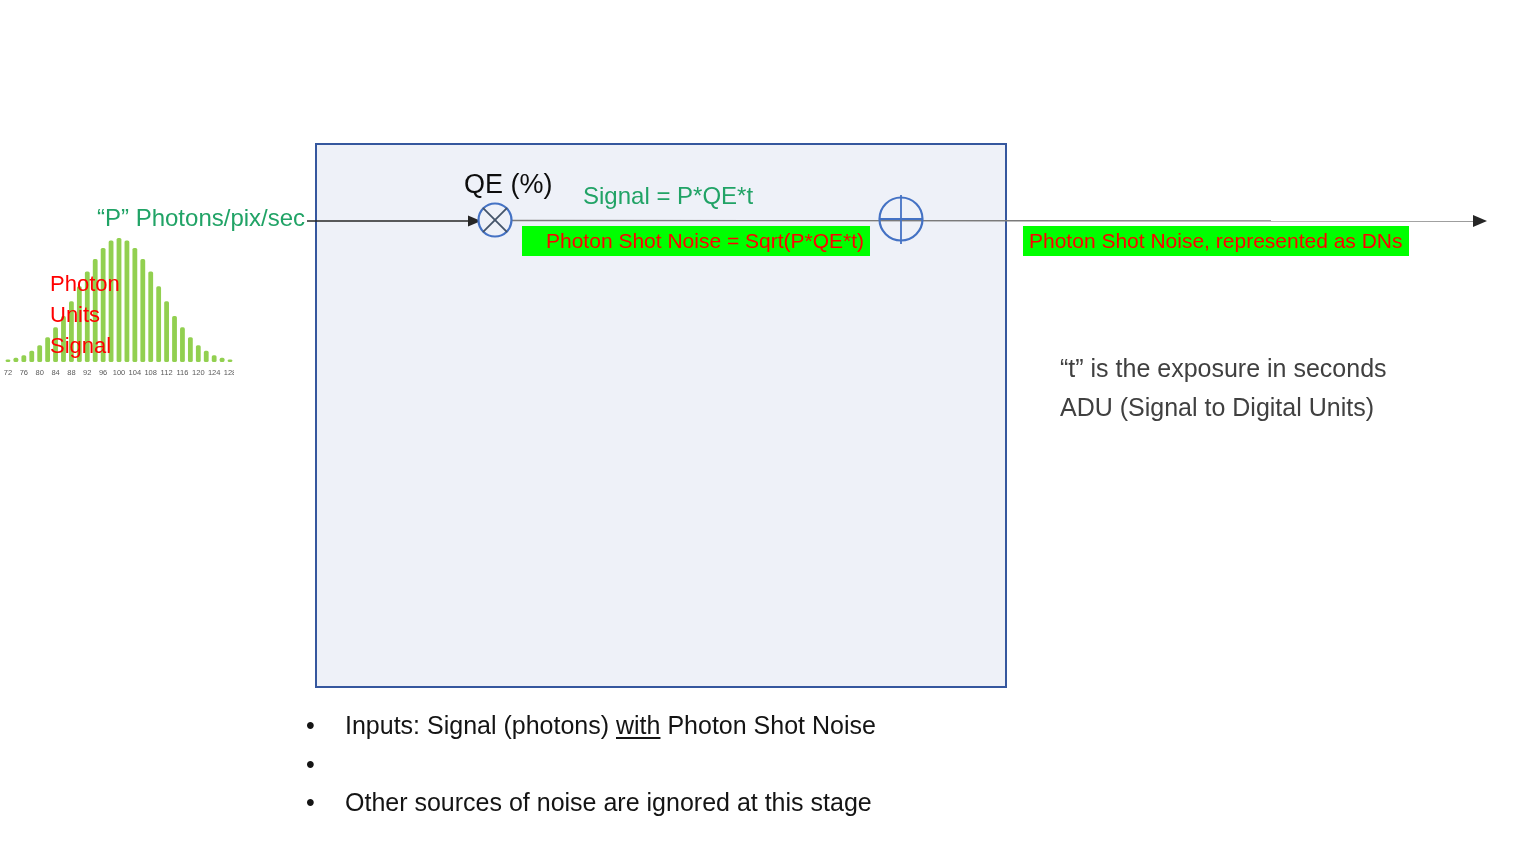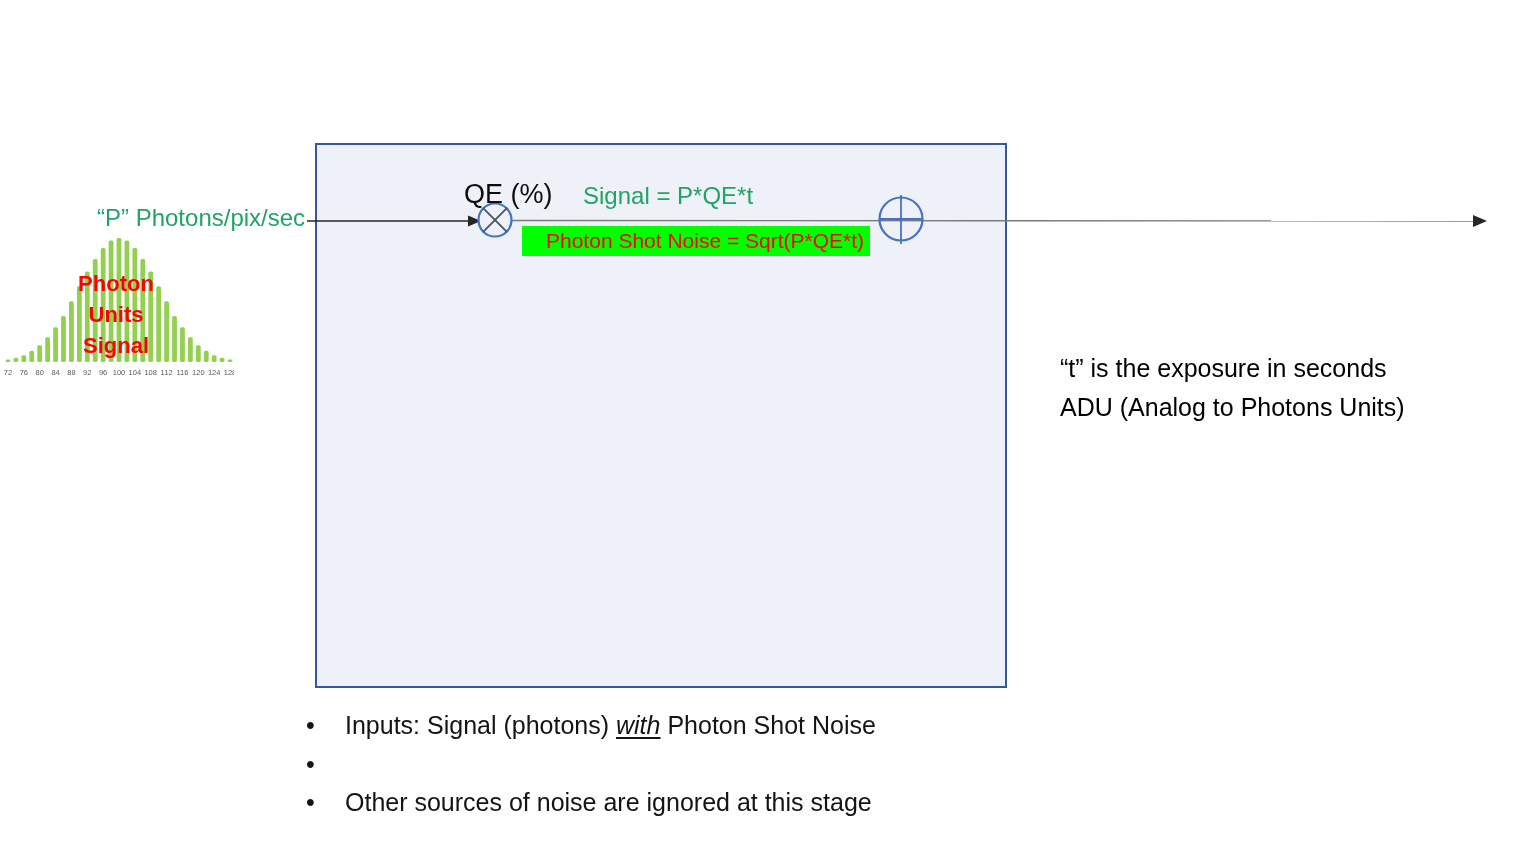--- a/index.html
+++ b/index.html
@@ -4,39 +4,39 @@
 <style>
   html,body{margin:0;padding:0;background:#ffffff;}
   .canvas{
     position:relative;width:1536px;height:864px;background:#ffffff;
     font-family:"Liberation Sans",sans-serif;overflow:hidden;
   }
   .abs{position:absolute;}
   .green-label{
     color:var(--green-text,#21A366);font-size:24px;white-space:nowrap;line-height:24px;
   }
-  .qe-label{left:464px;top:179px;font-size:27px;color:#0d0d0d;white-space:nowrap;}
+  .qe-label{left:464px;top:169px;font-size:27px;color:#0d0d0d;white-space:nowrap;}
   .highlight{
     background:var(--highlight-green,#00FF00);color:var(--red-text,#FF0000);
     font-size:21px;line-height:24px;padding:3px 6px;white-space:nowrap;
   }
   .process-box{
     left:315px;top:143px;width:688px;height:541px;
     background:var(--box-fill,#EEF1F8);
     border:2px solid var(--box-border,#35579E);
   }
   .overlay-red{
-    left:50px;top:268px;width:132px;text-align:center;
-    color:var(--red-text,#FF0000);font-size:22px;line-height:31px;font-weight:700;
+    left:50px;top:268px;width:132px;
+    color:var(--red-text,#FF0000);font-size:22px;line-height:31px;font-weight:400;
   }
-  .notes{left:1060px;top:349px;font-size:25px;line-height:38.5px;color:#000000;white-space:nowrap;}
+  .notes{left:1060px;top:349px;font-size:25px;line-height:38.5px;color:#404040;white-space:nowrap;}
   .bullets{left:306px;top:706px;font-size:25px;line-height:38.5px;color:#141414;}
   .bullet-row{display:flex;white-space:nowrap;}
   .dot{flex:0 0 39px;width:39px;}
-  .ul{text-decoration:underline;text-underline-offset:3px;font-style:italic;}
+  .ul{text-decoration:underline;text-underline-offset:3px;}
   .flow-svg{left:0;top:0;pointer-events:none;}
   .dark-line{stroke:#262626;stroke-width:1.5;}
   .gray-line{stroke:#7a7a7a;stroke-width:1.4;}
   .dark-fill{fill:#262626;}
   .node-circle{stroke:var(--node-blue,#4472C4);stroke-width:2.2;fill:var(--box-fill,#EEF1F8);}
   .node-circle-open{stroke:var(--node-blue,#4472C4);stroke-width:2.2;fill:none;}
   .x-line{stroke:#44546A;stroke-width:1.8;stroke-linecap:round;}
   .plus-line{stroke:var(--node-blue,#4472C4);stroke-width:1.8;}
   .tick{font-size:7.5px;fill:var(--axis-label,#595959);font-family:"Liberation Sans",sans-serif;}
 </style>
@@ -119,24 +119,25 @@
     <polygon points="1487,221 1473,215 1473,227" class="dark-fill"></polygon>
   </svg>
 
   <div class="abs qe-label">QE (%)</div>
 
   <div class="abs green-label" style="left:583px;top:184px;">Signal = P*QE*t</div>
 
   <div class="abs highlight" style="left:522px;top:226px;padding-left:24px;">Photon Shot Noise = Sqrt(P*QE*t)</div>
 
 
+  <div class="abs highlight" style="left:1023px;top:226px;">Photon Shot Noise, represented as DNs</div>
 
   <div class="abs notes">
     <div>“t” is the exposure in seconds</div>
-    <div>ADU (Analog to Photons Units)</div>
+    <div>ADU (Signal to Digital Units)</div>
   </div>
 
   <div class="abs bullets">
     <div class="bullet-row">
       <span class="dot">•</span>
       <span><span>Inputs: Signal (photons) </span><span class="ul">with</span><span> Photon Shot Noise</span></span>
     </div>
     <div class="bullet-row">
       <span class="dot">•</span>
     </div>

